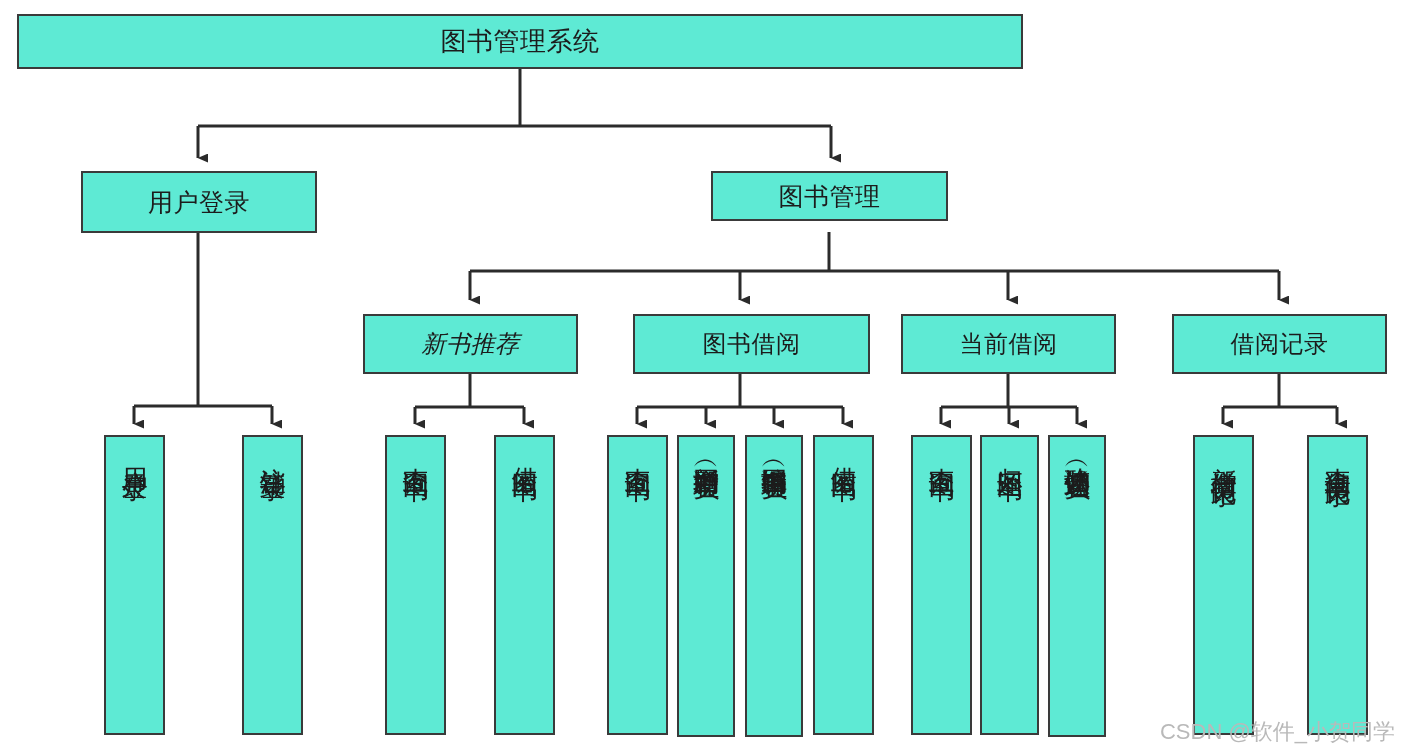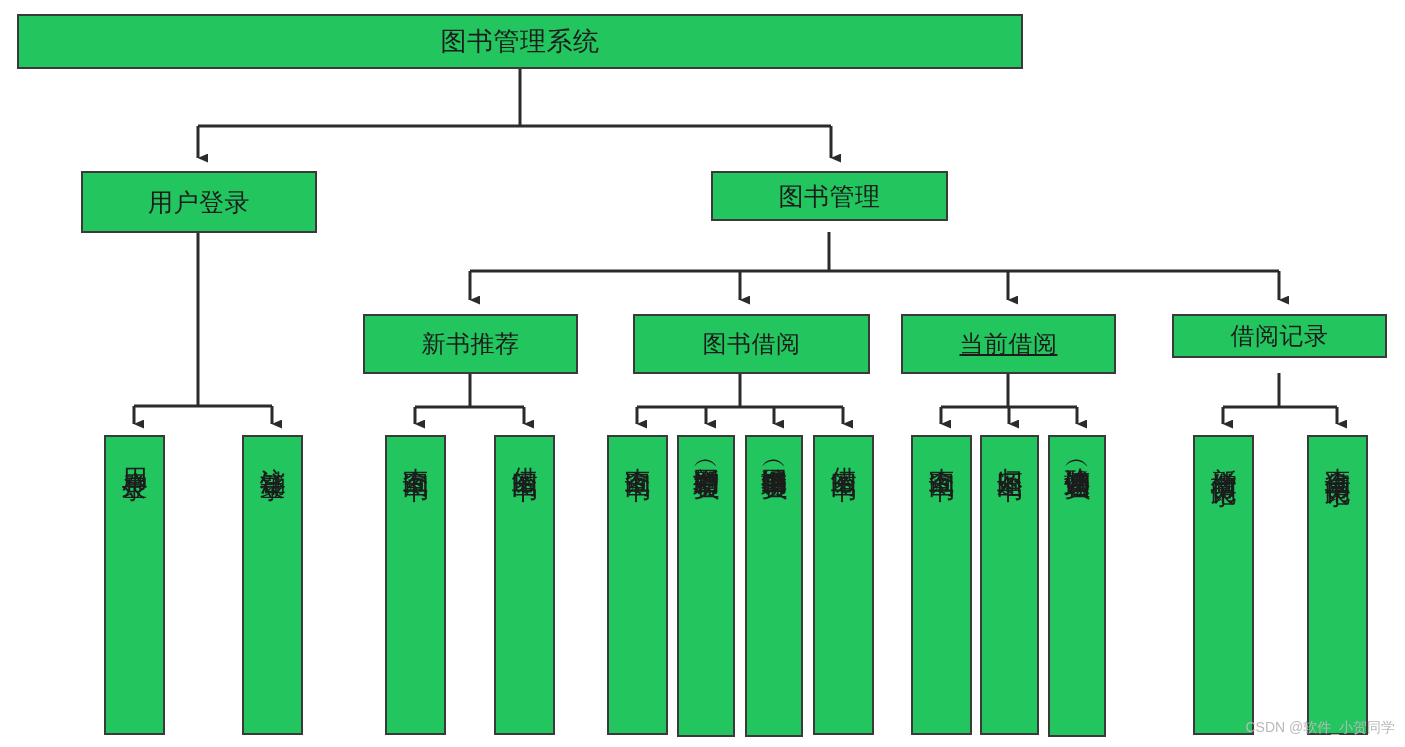--- a/index.html
+++ b/index.html
@@ -10,21 +10,21 @@
     font-family:"Liberation Sans","DejaVu Sans",sans-serif;
     overflow:hidden;
   }
   #canvas{position:relative;width:1405px;height:747px;}
   svg#wires{position:absolute;left:0;top:0;width:1405px;height:747px;pointer-events:none;}
 
   .node{
     position:absolute;
     box-sizing:border-box;
     border:2.5px solid #3a3a3a;
-    background:#22c55e;
+    background:#5eead4;
     display:flex;
     align-items:center;
     justify-content:center;
     color:#1c1c1c;
     z-index:2;
   }
   .node .lbl{
     display:block;
     text-align:center;
     line-height:1.22;
@@ -49,22 +49,22 @@
     font-size:26px;
     line-height:1.06;
     letter-spacing:3px;
     white-space:nowrap;
   }
   .v-node.tall .lbl{font-size:26px;letter-spacing:1px;}
 
   .watermark{
     position:absolute;
     right:10px;
-    bottom:10px;
-    font-size:14px;
+    bottom:0;
+    font-size:22px;
     color:#b9b9b9;
     white-space:nowrap;
     z-index:5;
     font-family:"Liberation Sans","DejaVu Sans",sans-serif;
   }
 </style>
 </head>
 <body>
 
 <div id="canvas">
@@ -123,30 +123,30 @@
     <span class="lbl">图书管理系统</span>
   </div>
 
   <div class="node h-node lvl2" style="left:81px;top:171px;width:236px;height:62px;">
     <span class="lbl">用户登录</span>
   </div>
   <div class="node h-node lvl2" style="left:711px;top:171px;width:237px;height:50px;">
     <span class="lbl">图书管理</span>
   </div>
 
-  <div class="node h-node lvl3" style="left:363px;top:314px;width:215px;height:60px;">
+  <div class="node h-node lvl3" style="left:363px;top:314px;width:215px;height:60px;font-style:italic;">
     <span class="lbl">新书推荐</span>
   </div>
   <div class="node h-node lvl3" style="left:633px;top:314px;width:237px;height:60px;">
     <span class="lbl">图书借阅</span>
   </div>
-  <div class="node h-node lvl3" style="left:901px;top:314px;width:215px;height:60px;text-decoration:underline;">
+  <div class="node h-node lvl3" style="left:901px;top:314px;width:215px;height:60px;">
     <span class="lbl">当前借阅</span>
   </div>
-  <div class="node h-node lvl3" style="left:1172px;top:314px;width:215px;height:44px;">
+  <div class="node h-node lvl3" style="left:1172px;top:314px;width:215px;height:60px;">
     <span class="lbl">借阅记录</span>
   </div>
 
   <div class="node v-node" style="left:104px;top:435px;width:61px;height:300px;">
     <span class="lbl">用户登录</span>
   </div>
   <div class="node v-node" style="left:242px;top:435px;width:61px;height:300px;">
     <span class="lbl">注销登录</span>
   </div>
 

